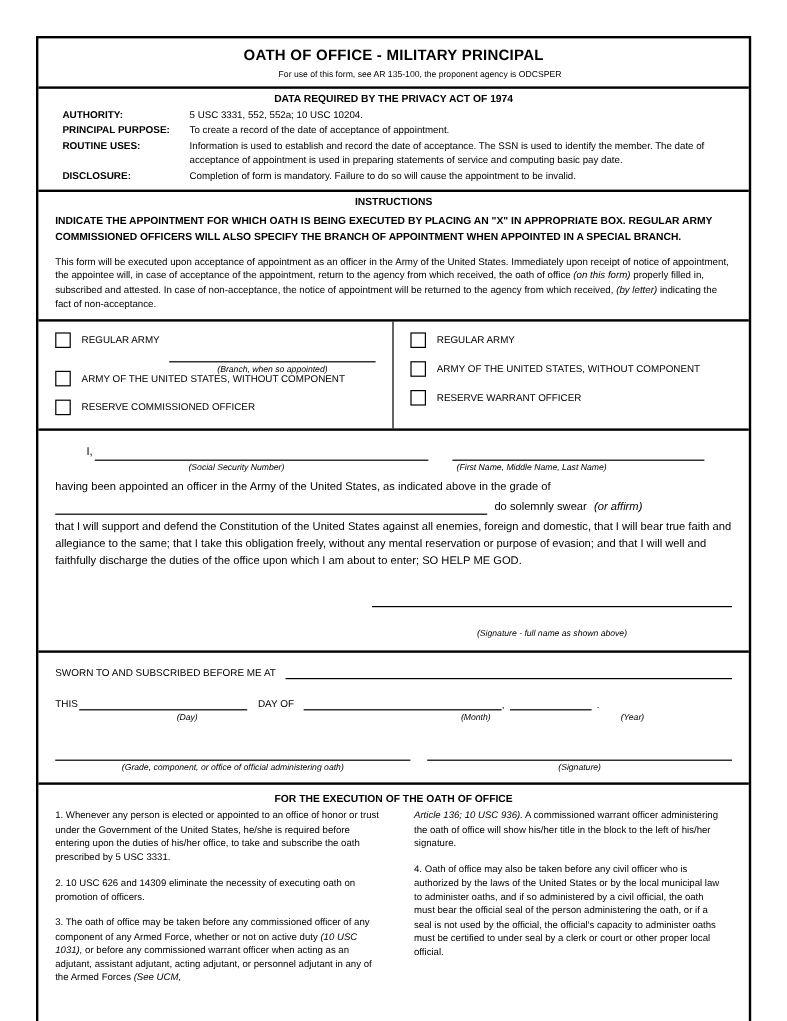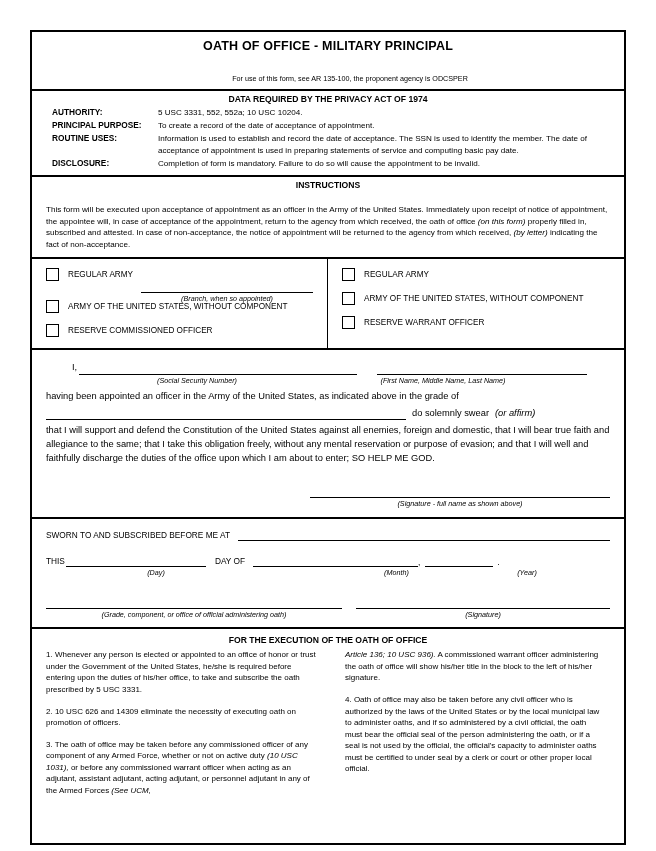--- a/index.html
+++ b/index.html
@@ -33,21 +33,21 @@
     border-bottom: 2px solid #000;
   }
   .form-title {
     font-size: 12.5px;
     font-weight: bold;
     letter-spacing: .2px;
     line-height: 1.2;
   }
   .form-subtitle {
     font-size: 7.2px;
-    margin-top: 20px;
+    margin-top: 3px;
     padding-left: 44px;
   }
 
   
   .privacy {
     border-bottom: 2px solid #000;
     padding: 2px 0 4px 0;
   }
   .privacy-head {
     text-align: center;
@@ -218,21 +218,21 @@
   }
   .sig-inner { width: 300px; }
   .sig-line {
     border-bottom: 1px solid #000;
     height: 12px;
   }
   .sig-cap {
     font-size: 7.2px;
     font-style: italic;
     text-align: center;
-    margin-top: 1px;
+    margin-top: 17px;
   }
 
   
   .sworn {
     border-bottom: 2px solid #000;
     padding: 10px 14px 8px 14px;
   }
   .sworn-row1 {
     display: flex;
     align-items: flex-end;
@@ -330,20 +330,21 @@
         <div class="pa-text">Information is used to establish and record the date of acceptance.  The SSN is used to identify the member. The date of acceptance of appointment is used in preparing statements of service and computing basic pay date.</div>
       </div>
       <div class="pa-row">
         <div class="pa-label">DISCLOSURE:</div>
         <div class="pa-text">Completion of form is mandatory.  Failure to do so will cause the appointment to be invalid.</div>
       </div>
     </div>
 
     <div class="instructions">
       <div class="instr-head">INSTRUCTIONS</div>
+      <div class="instr-bold">INDICATE THE APPOINTMENT FOR WHICH OATH IS BEING EXECUTED BY PLACING AN "X" IN APPROPRIATE BOX.  REGULAR ARMY COMMISSIONED OFFICERS WILL ALSO SPECIFY THE BRANCH OF APPOINTMENT WHEN APPOINTED IN A SPECIAL BRANCH.</div>
       <div class="instr-body">
         <span>This form will be executed upon acceptance of appointment as an officer in the Army of the United States.  Immediately upon receipt of notice of appointment, the appointee will, in case of acceptance of the appointment, return to the agency from which received, the oath of office </span><span class="it">(on this form)</span><span> properly filled in, subscribed and attested.  In case of non-acceptance, the notice of appointment will be returned to the agency from which received, </span><span class="it">(by letter)</span><span> indicating the fact of non-acceptance.</span>
       </div>
     </div>
 
     <div class="cbsection">
       <div class="cb-bodyrow">
 
         <div class="cb-col left">
           <div class="cb-item">

